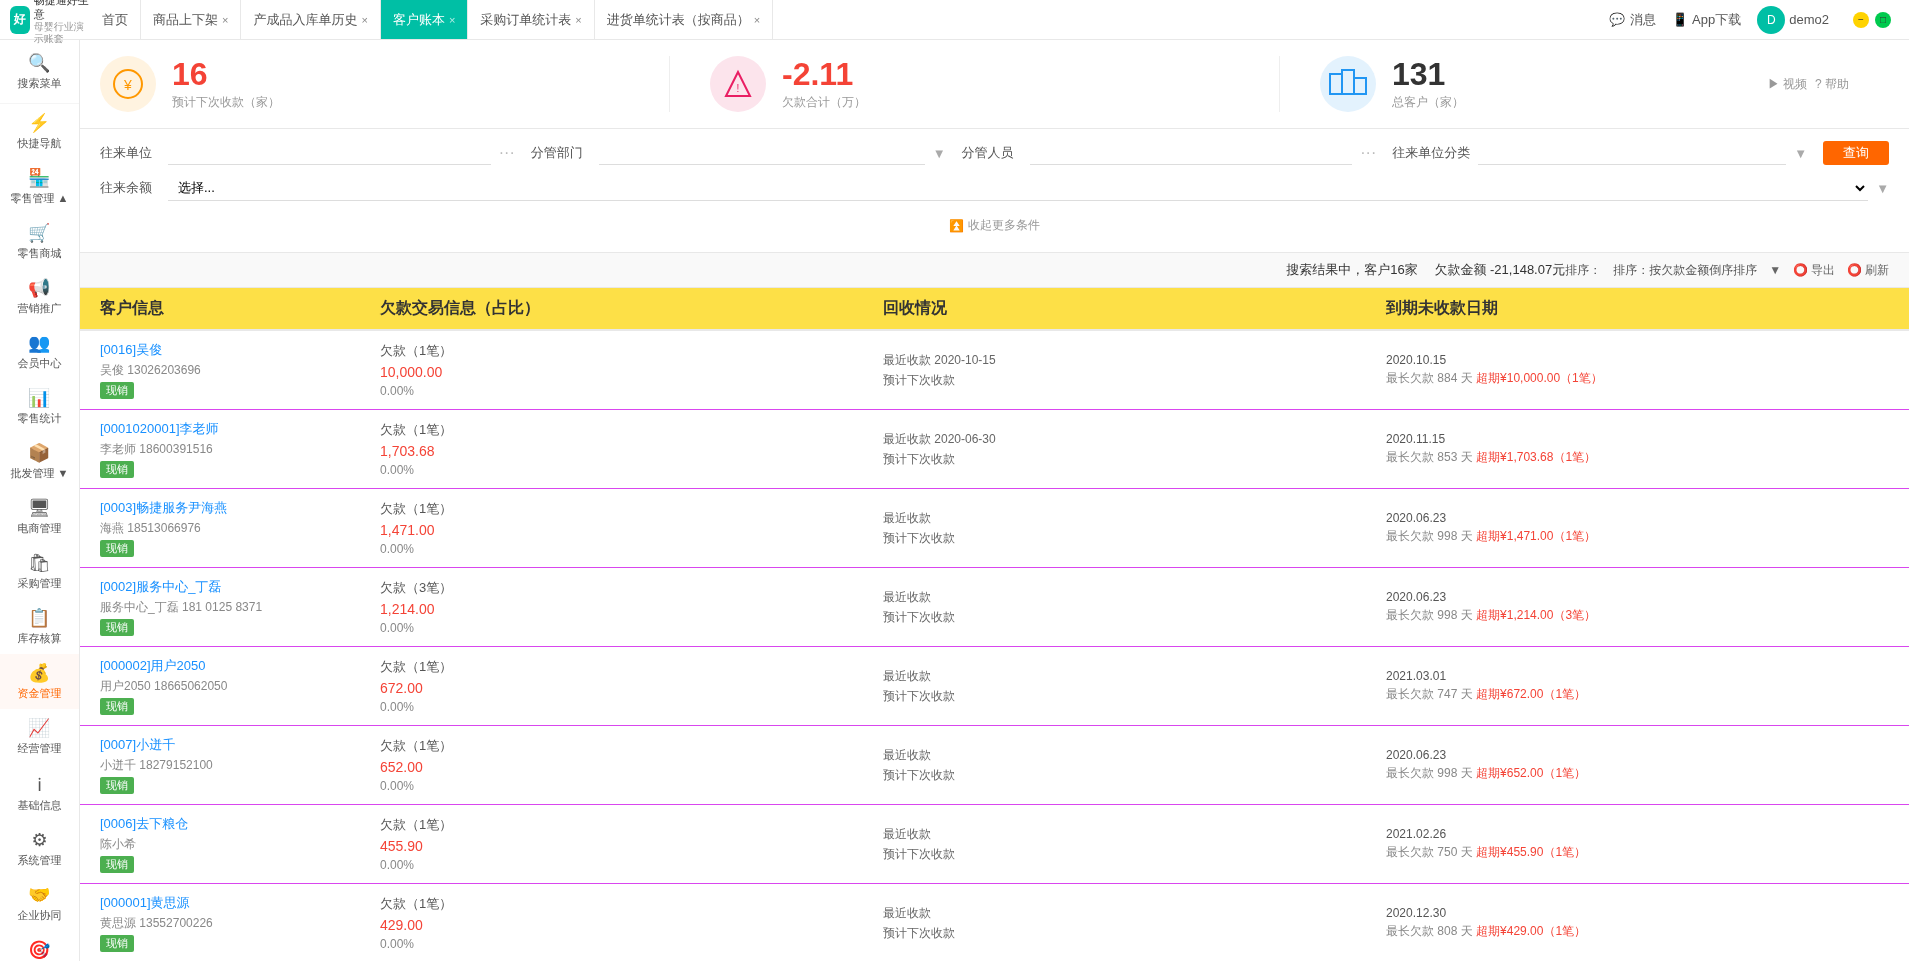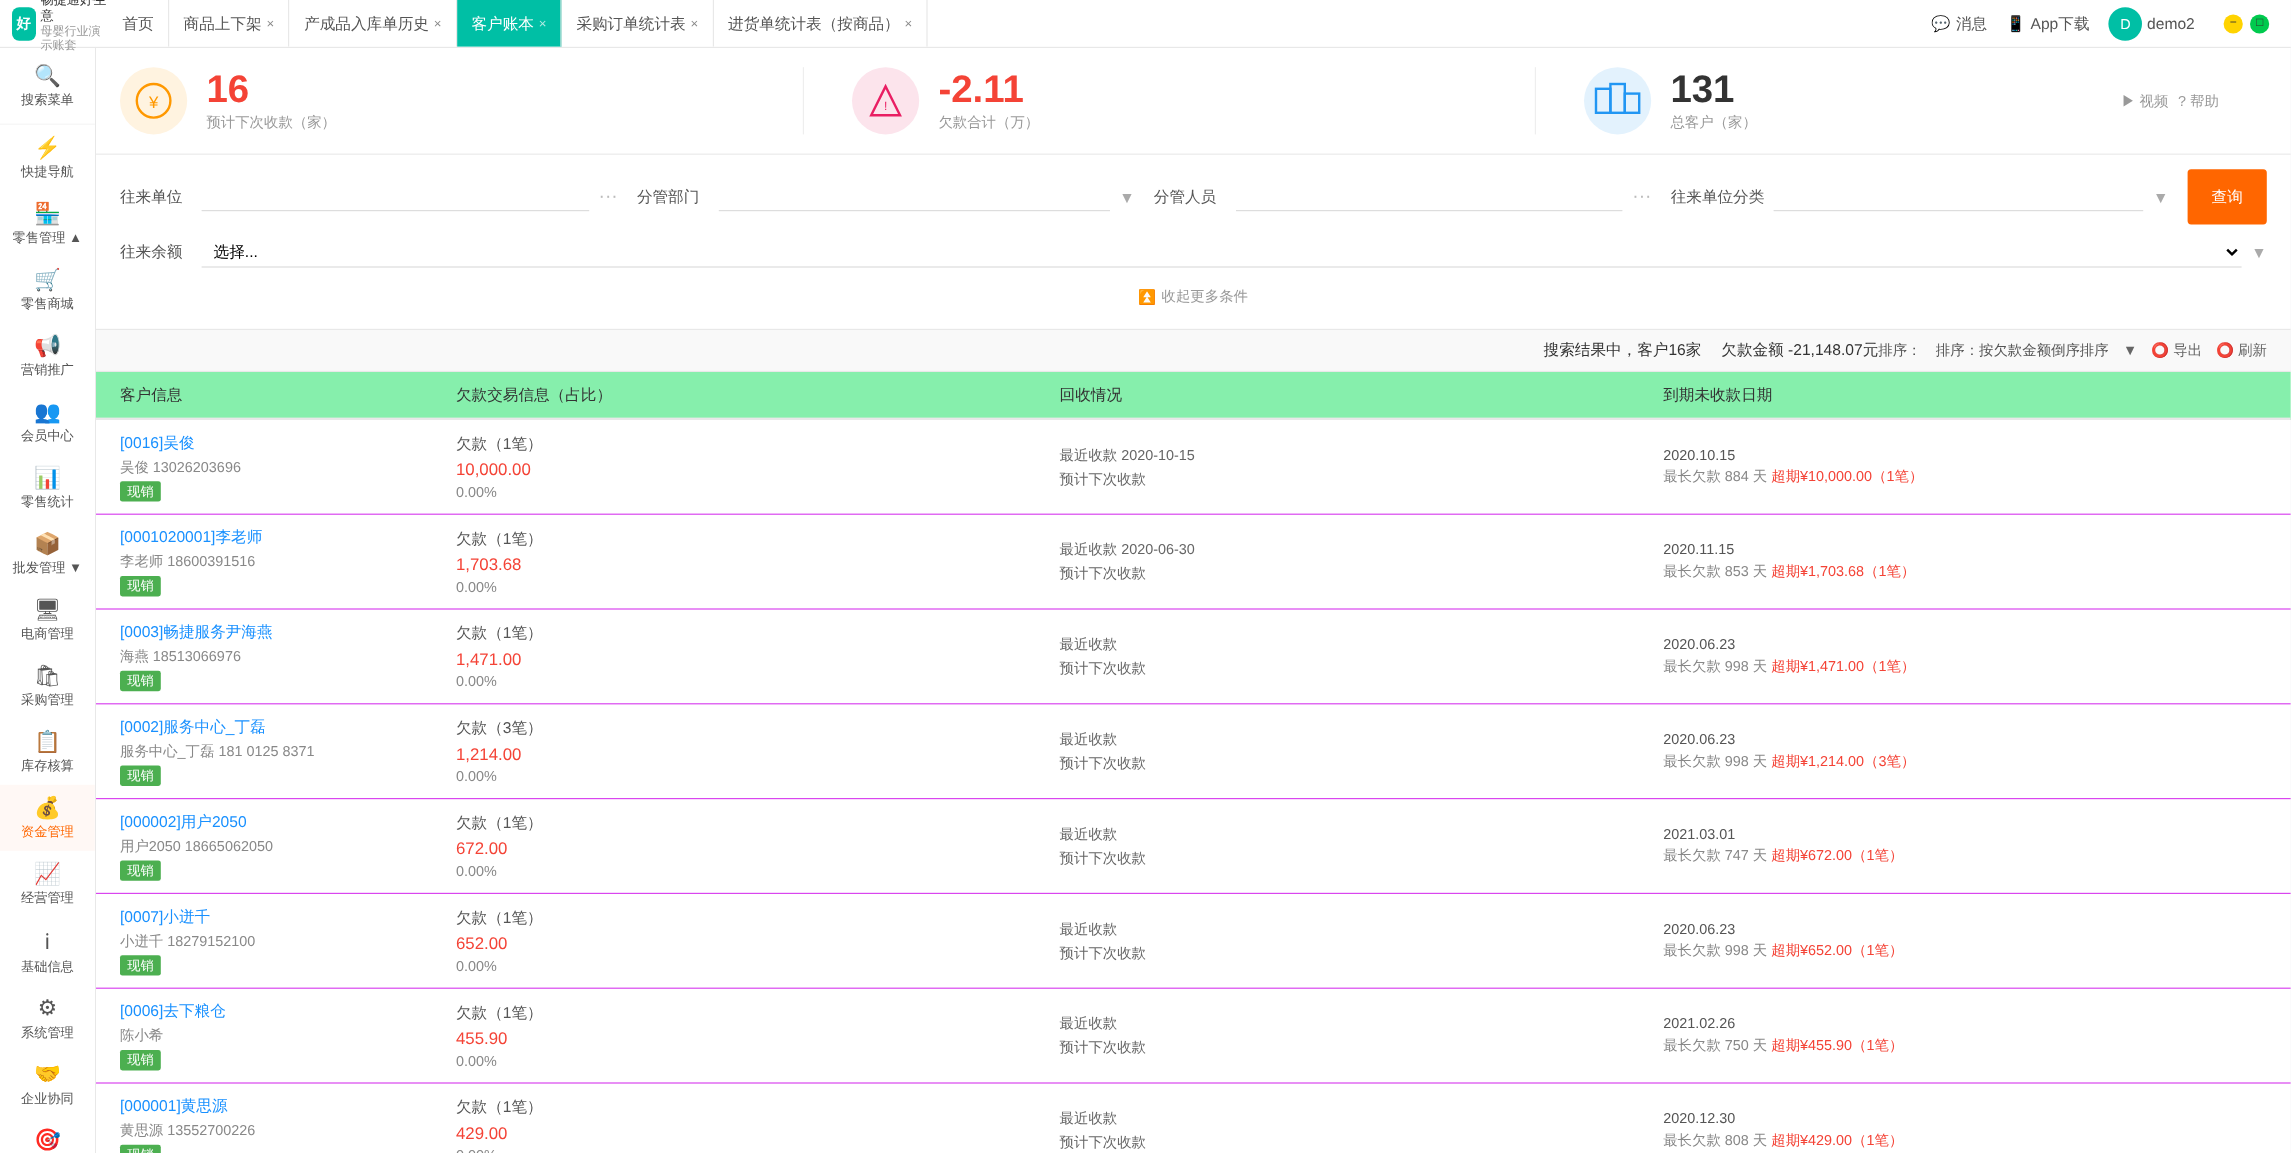--- a/index.html
+++ b/index.html
@@ -190,21 +190,21 @@
       outline: none;
       background: transparent;
       cursor: pointer;
     }
     .filter-dots { color: #bbb; font-size: 16px; cursor: pointer; }
     .filter-arrow { color: #aaa; cursor: pointer; }
     .search-btn {
       background: #ff6600;
       color: white;
       border: none;
-      padding: 14px 20px;
+      padding: 3px 20px;
       border-radius: 3px;
       cursor: pointer;
       font-size: 13px;
       white-space: nowrap;
     }
     .collapse-btn {
       display: flex; align-items: center; justify-content: center;
       gap: 4px; font-size: 12px; color: #999; cursor: pointer;
       padding: 6px;
     }
@@ -229,23 +229,23 @@
     }
     
     
     .data-table {
       background: #fff;
     }
     .table-header {
       display: grid;
       grid-template-columns: 280px 1fr 1fr 1fr;
       padding: 10px 20px;
-      background: #86efac;
+      background: #fde047;
       border-bottom: 2px solid #e8e8e8;
-      font-size: 13px; font-weight: normal; color: #333;
+      font-size: 16px; font-weight: bold; color: #333;
     }
     .table-row {
       display: grid;
       grid-template-columns: 280px 1fr 1fr 1fr;
       padding: 10px 20px;
       border-bottom: 1px solid #d946ef;
       align-items: center;
     }
     .customer-info { display: flex; flex-direction: column; gap: 3px; }
     .customer-name { color: #1890ff; font-size: 13px; cursor: pointer; }

